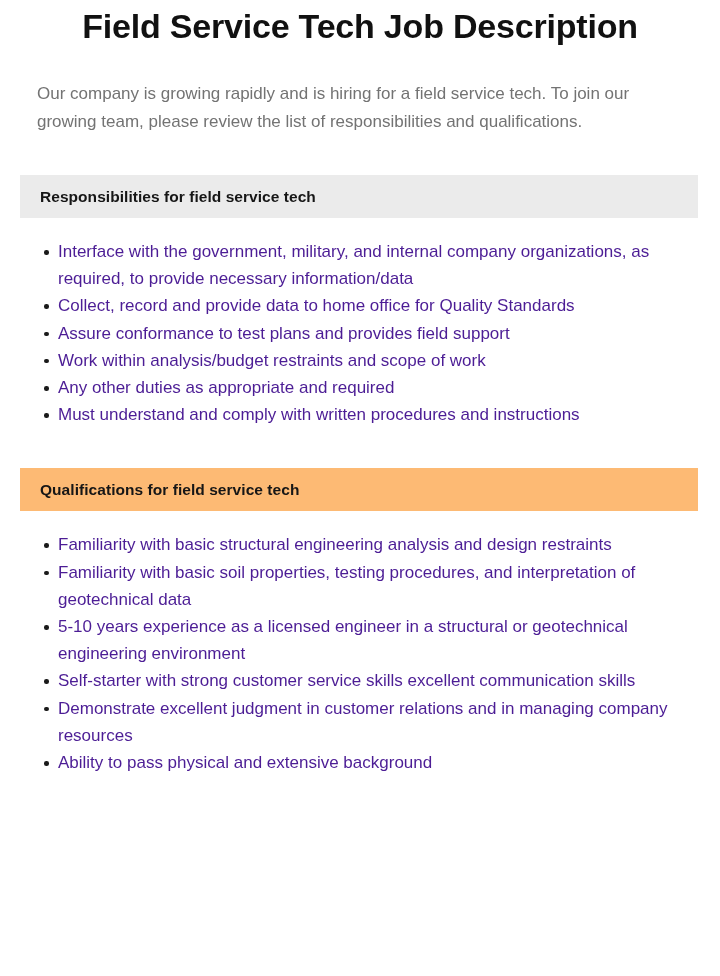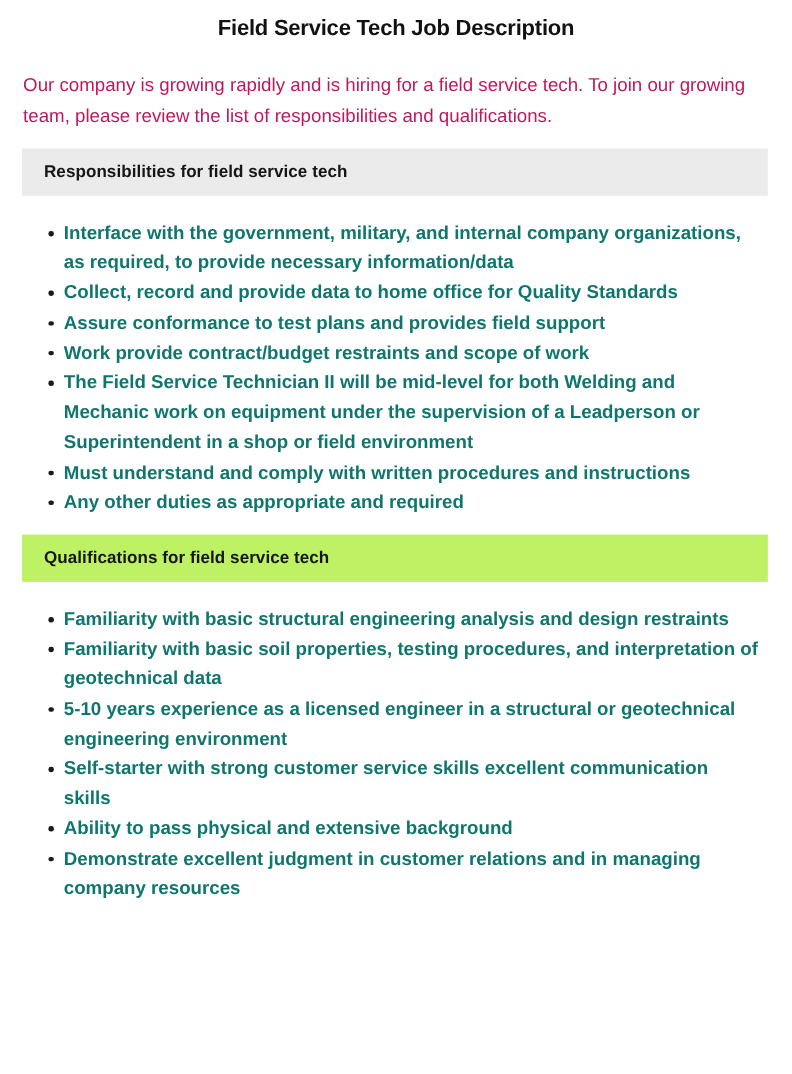--- a/index.html
+++ b/index.html
@@ -19,41 +19,41 @@
   .page {
     width: 720px;
     box-sizing: border-box;
     padding: 0;
   }
 
   
   .doc-title {
     margin: 0;
     padding: 6px 24px 0 24px;
-    font-size: 20px;
+    font-size: 34px;
     line-height: 40px;
     font-weight: 700;
     text-align: center;
     letter-spacing: -0.2px;
     color: #111111;
   }
 
   
   .intro {
-    margin: 0;
+    margin: 16px;
     padding: 18px 30px 0 21px;
     font-size: 17px;
     line-height: 27.5px;
-    color: #be185d;
+    color: #737373;
     font-weight: 400;
   }
 
   
   .section-header {
-    margin: 16px 22px 0 20px;
+    margin: 40px 22px 0 20px;
     background: #ebebeb;
     height: 43px;
     display: flex;
     align-items: center;
     padding: 0 20px;
     box-sizing: border-box;
   }
   .section-header .section-title {
     font-size: 15.5px;
     font-weight: 700;
@@ -69,22 +69,22 @@
   }
   ul.bullets.first-list {
     padding-top: 20px;
   }
   ul.bullets li {
     position: relative;
     margin: 0;
     padding: 0 30px 0 58px;
     font-size: 17px;
     line-height: 27.2px;
-    color: #0f766e;
-    font-weight: 700;
+    color: #4c1d95;
+    font-weight: 400;
   }
   ul.bullets li::before {
     content: "";
     position: absolute;
     left: 44px;
     top: 12px;
     width: 4.5px;
     height: 4.5px;
     border-radius: 50%;
     background: #1a1a1a;
@@ -99,31 +99,30 @@
 
   <p class="intro">Our company is growing rapidly and is hiring for a field service tech. To join our growing team, please review the list of responsibilities and qualifications.</p>
 
   <div class="section-header" style="background: rgb(235, 235, 235);">
     <span class="section-title">Responsibilities for field service tech</span>
   </div>
   <ul class="bullets first-list">
       <li>Interface with the government, military, and internal company organizations, as required, to provide necessary information/data</li>
       <li>Collect, record and provide data to home office for Quality Standards</li>
       <li>Assure conformance to test plans and provides field support</li>
-      <li>Work provide contract/budget restraints and scope of work</li>
-      <li>The Field Service Technician II will be mid-level for both Welding and Mechanic work on equipment under the supervision of a Leadperson or Superintendent in a shop or field environment</li>
+      <li>Work within analysis/budget restraints and scope of work</li>
+      <li>Any other duties as appropriate and required</li>
       <li>Must understand and comply with written procedures and instructions</li>
-      <li>Any other duties as appropriate and required</li>
     </ul>
 
-  <div class="section-header" style="background: #bef264;">
+  <div class="section-header" style="background: #fdba74;">
     <span class="section-title">Qualifications for field service tech</span>
   </div>
   <ul class="bullets first-list">
       <li>Familiarity with basic structural engineering analysis and design restraints</li>
       <li>Familiarity with basic soil properties, testing procedures, and interpretation of geotechnical data</li>
       <li>5-10 years experience as a licensed engineer in a structural or geotechnical engineering environment</li>
       <li>Self-starter with strong customer service skills excellent communication skills</li>
+      <li>Demonstrate excellent judgment in customer relations and in managing company resources</li>
       <li>Ability to pass physical and extensive background</li>
-      <li>Demonstrate excellent judgment in customer relations and in managing company resources</li>
     </ul>
 
 </div>
 
 </body></html>

